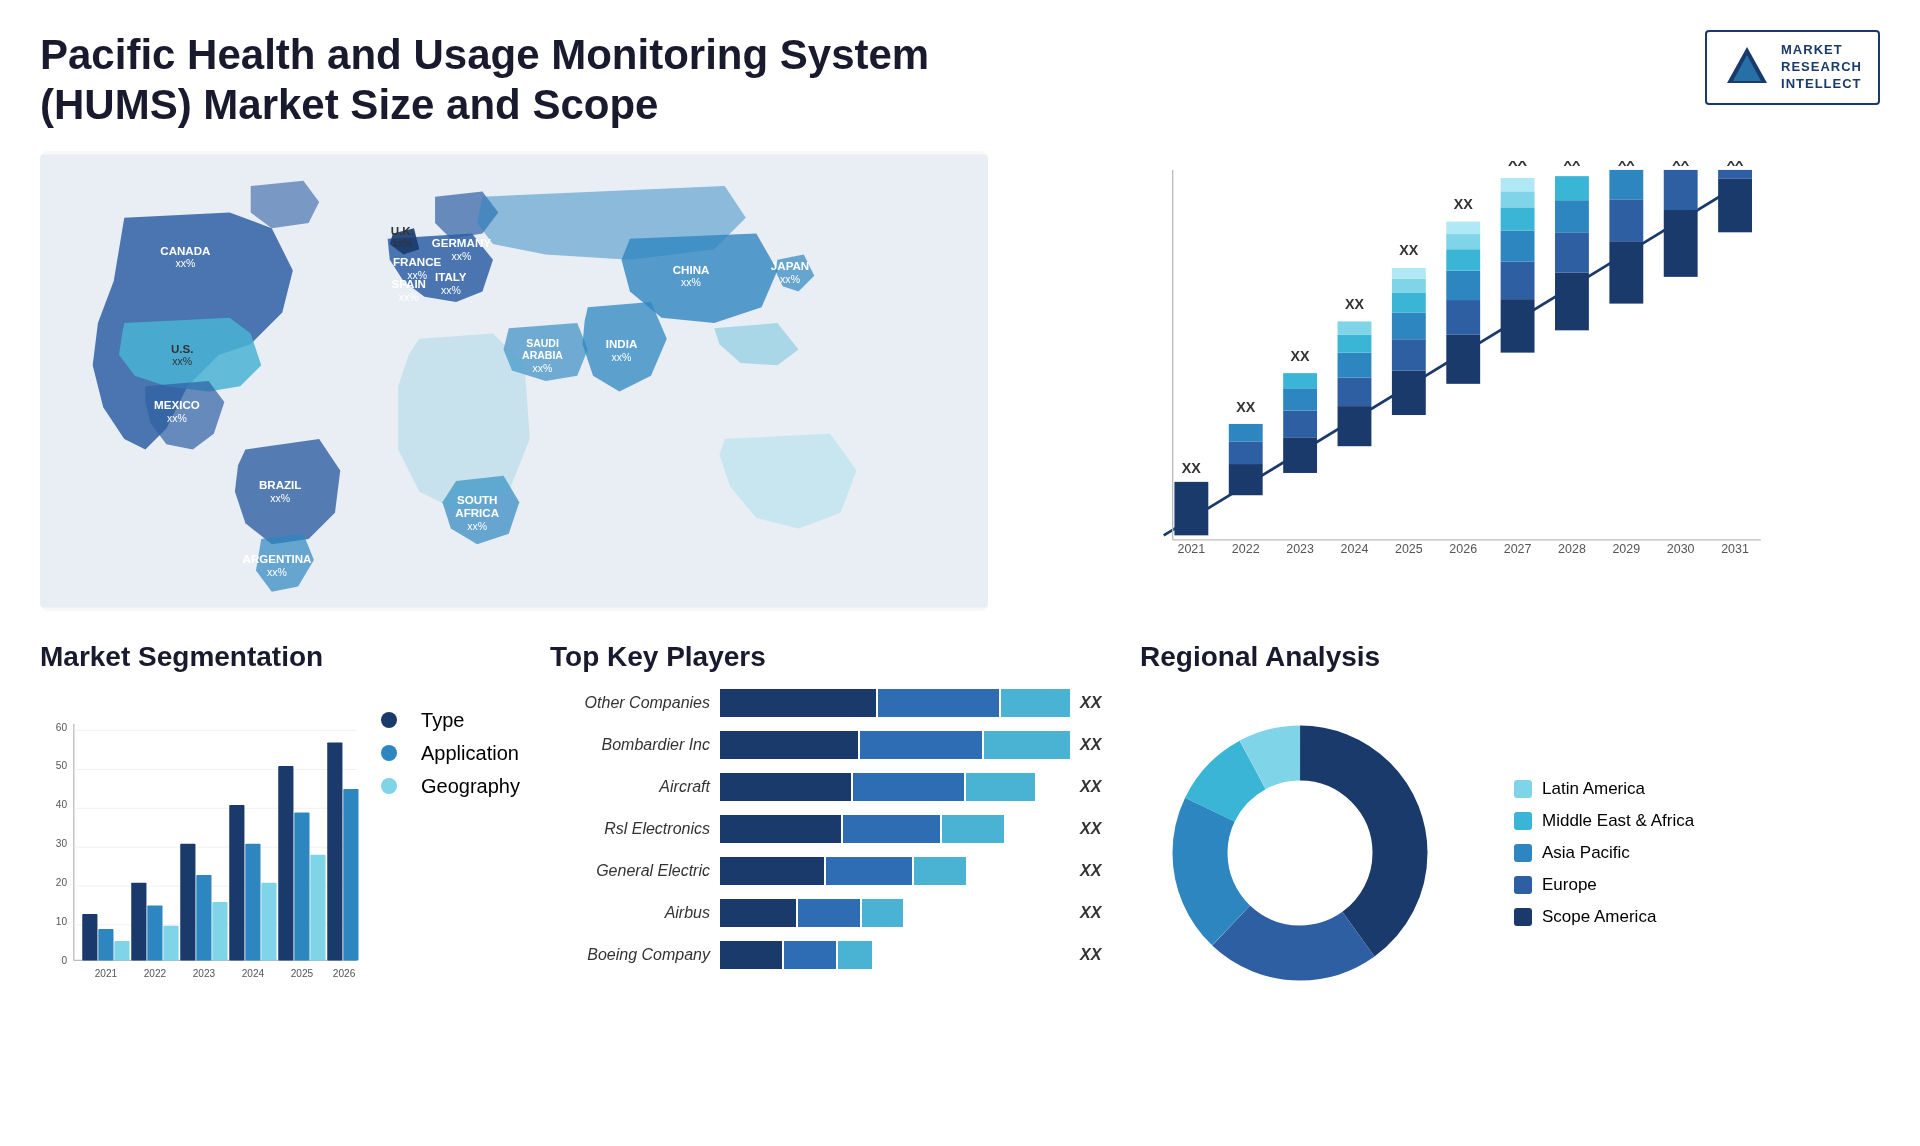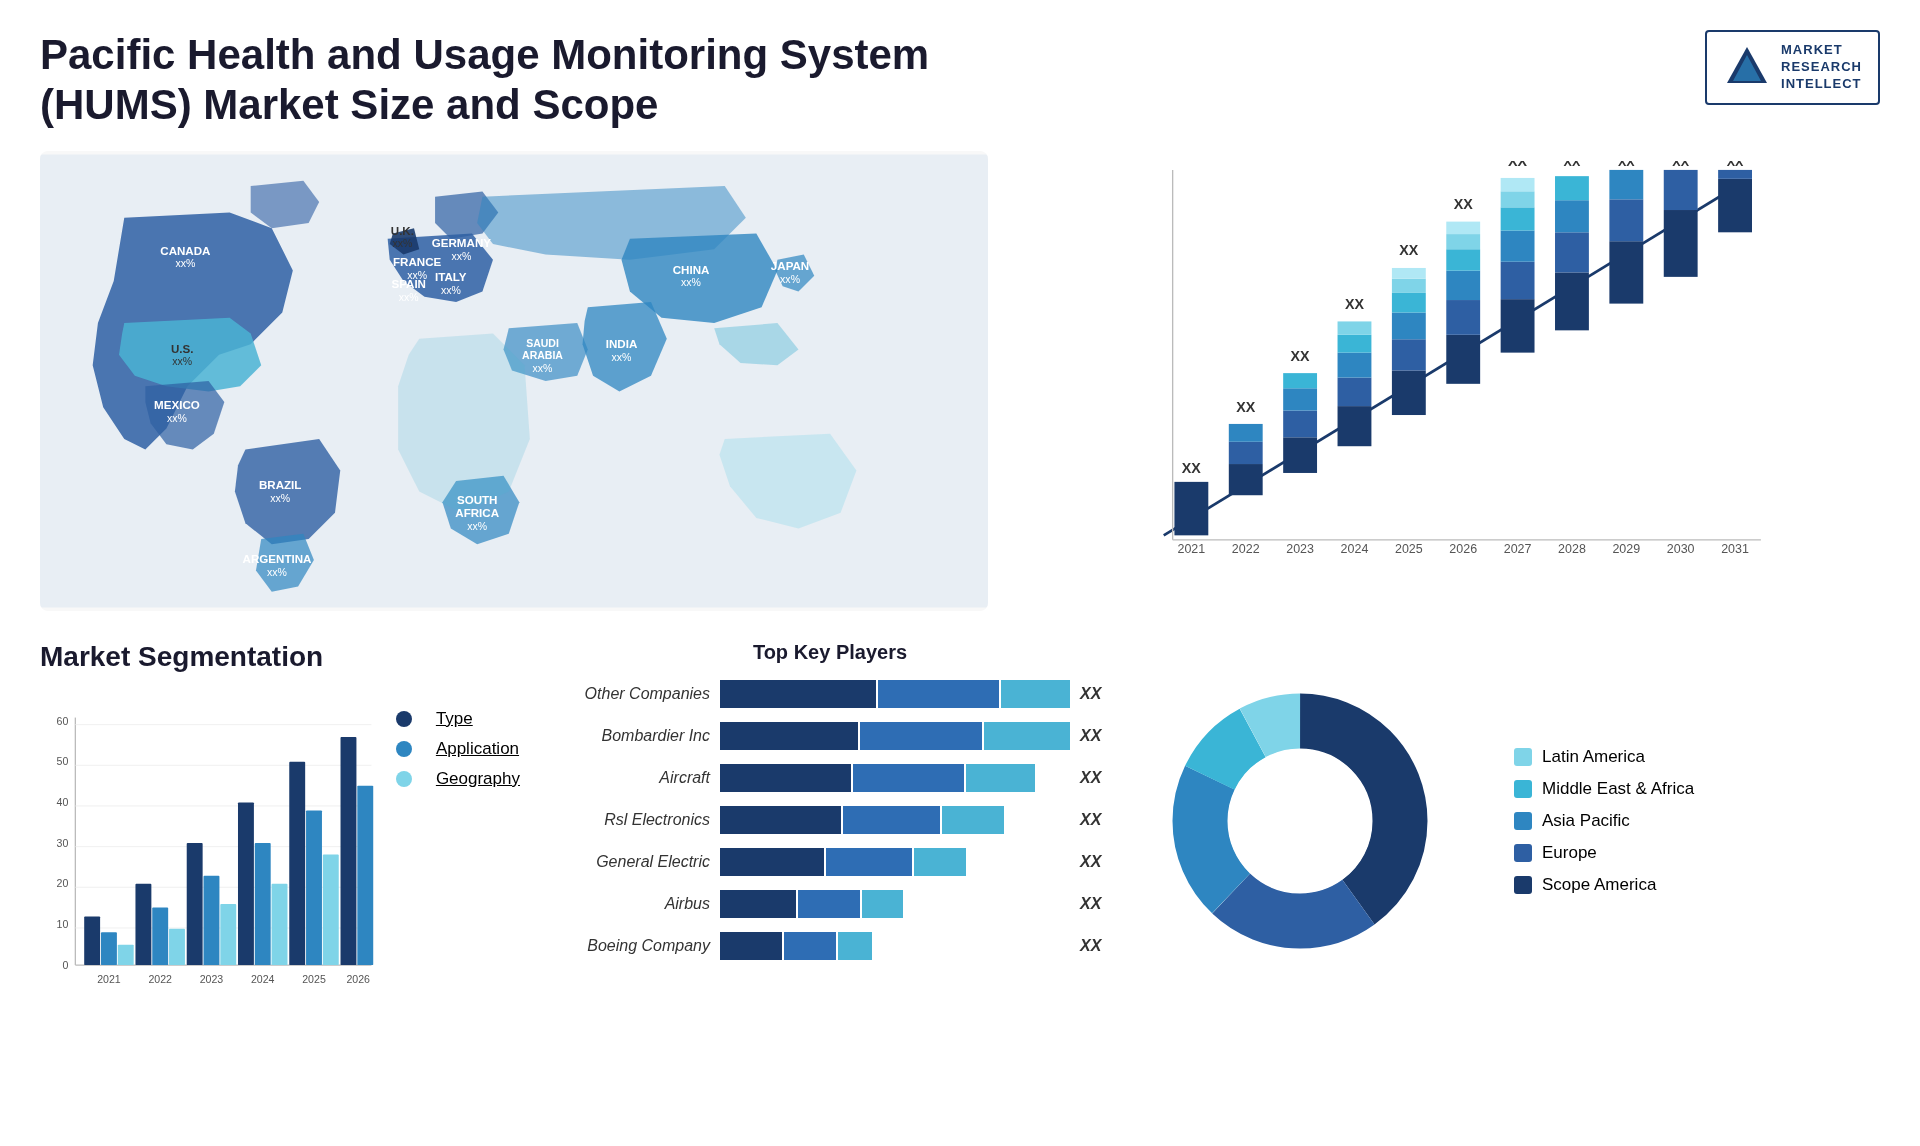--- a/index.html
+++ b/index.html
@@ -92,38 +92,37 @@
     .seg-legend {
       display: flex;
       flex-direction: column;
       gap: 10px;
       padding-top: 20px;
     }
     .seg-legend-item {
       display: flex;
       align-items: center;
       gap: 24px;
-      font-size: 17px;
-      text-decoration: underline;
+      font-size: 20px;
     }
     .legend-dot {
       width: 16px;
       height: 16px;
       border-radius: 50%;
     }
     
     .key-players {
       flex: 0 0 560px;
     }
     .section-title {
-      font-size: 20px;
+      font-size: 28px;
       font-weight: bold;
       color: #1a1a2e;
       margin-bottom: 16px;
-      text-align: center;
+      text-align: left;
     }
     .player-row {
       display: flex;
       align-items: center;
       margin-bottom: 14px;
       gap: 10px;
       font-style: italic;
     }
     .player-name {
       font-size: 16px;
@@ -519,20 +518,21 @@
             <div class="player-bar-seg2" style="flex:0.15;"></div>
             <div class="player-bar-seg3" style="flex:0.10;"></div>
             <div style="flex:0.57;"></div>
           </div>
           <div class="player-xx">XX</div>
         </div>
       </div>
     </div>
 
     <div class="regional">
+      <div class="section-title">Regional Analysis</div>
       <div class="donut-container">
         <svg width="320" height="320" viewBox="0 0 320 320" xmlns="http://www.w3.org/2000/svg">
 
           <circle cx="160" cy="160" r="100" fill="none" stroke="#1a3a6b" stroke-width="55" stroke-dasharray="251.3 377.0" stroke-dashoffset="0" transform="rotate(-90 160 160)"></circle>
 
           <circle cx="160" cy="160" r="100" fill="none" stroke="#2e5fa3" stroke-width="55" stroke-dasharray="138.2 490.1" stroke-dashoffset="-251.3" transform="rotate(-90 160 160)"></circle>
 
           <circle cx="160" cy="160" r="100" fill="none" stroke="#2e86c1" stroke-width="55" stroke-dasharray="125.7 502.6" stroke-dashoffset="-389.6" transform="rotate(-90 160 160)"></circle>
 
           <circle cx="160" cy="160" r="100" fill="none" stroke="#3ab5d6" stroke-width="55" stroke-dasharray="62.8 565.5" stroke-dashoffset="-515.2" transform="rotate(-90 160 160)"></circle>

